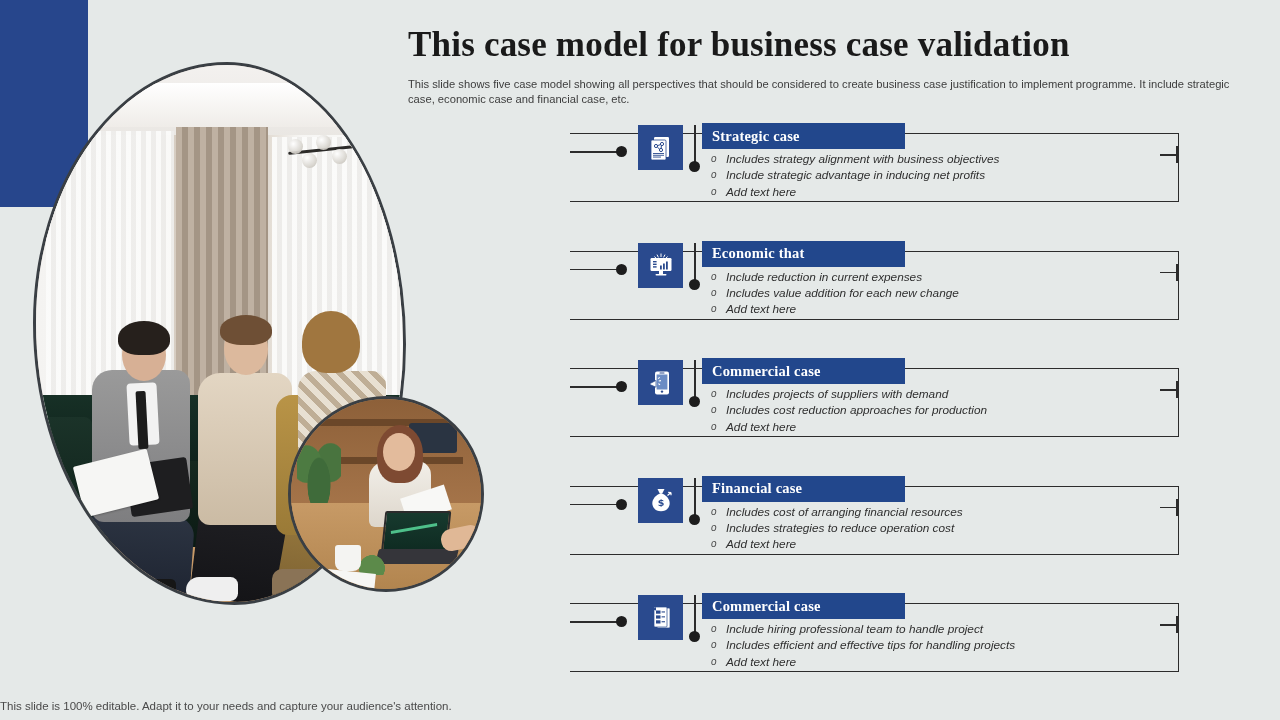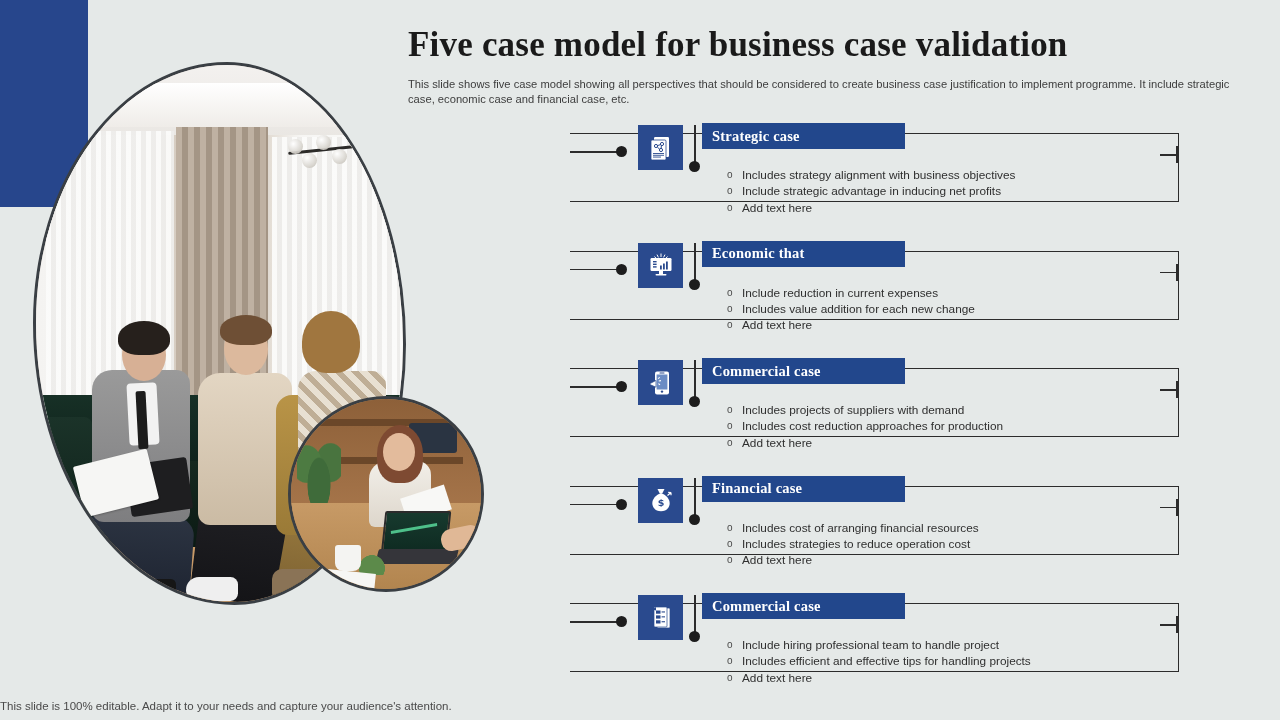--- a/index.html
+++ b/index.html
@@ -309,23 +309,24 @@
     font-size: 14.5px;
     color: #ffffff;
     letter-spacing: .2px;
   }
 
   
   .bullets {
     position: absolute;
     left: 300px;
     top: 32px;
-    margin: 16px;
+    margin: 0;
     padding: 0;
     list-style: none;
+    font-style: italic;
   }
   .bullets li {
     font-size: 11.8px;
     color: #2f2f2f;
     line-height: 16.3px;
     position: relative;
     padding-left: 18px;
     white-space: nowrap;
   }
   .bullets li::before {
@@ -426,21 +427,21 @@
   <div class="in-laptop-screen"></div>
   <div class="in-laptop-chart"></div>
   <div class="in-laptop-base"></div>
   <div class="in-hand"></div>
   <div class="in-smallplant"></div>
   <div class="in-cup"></div>
   <div class="in-paper2"></div>
 </div>
 
 <div class="content">
-  <h1 class="page-title">Five case model for business case validation</h1>
+  <h1 class="page-title">This case model for business case validation</h1>
   <p class="page-subtitle">This slide shows five case model showing all perspectives that should be considered to create business case justification to implement programme. It include strategic case, economic case and financial case, etc.</p>
 
   <div class="rows">
 
     <div class="case-row">
       <div class="row-frame"></div>
       <div class="row-stub"></div>
       <div class="row-stub-dot"></div>
       <div class="row-tick-h"></div>
       <div class="row-tick-v"></div>

